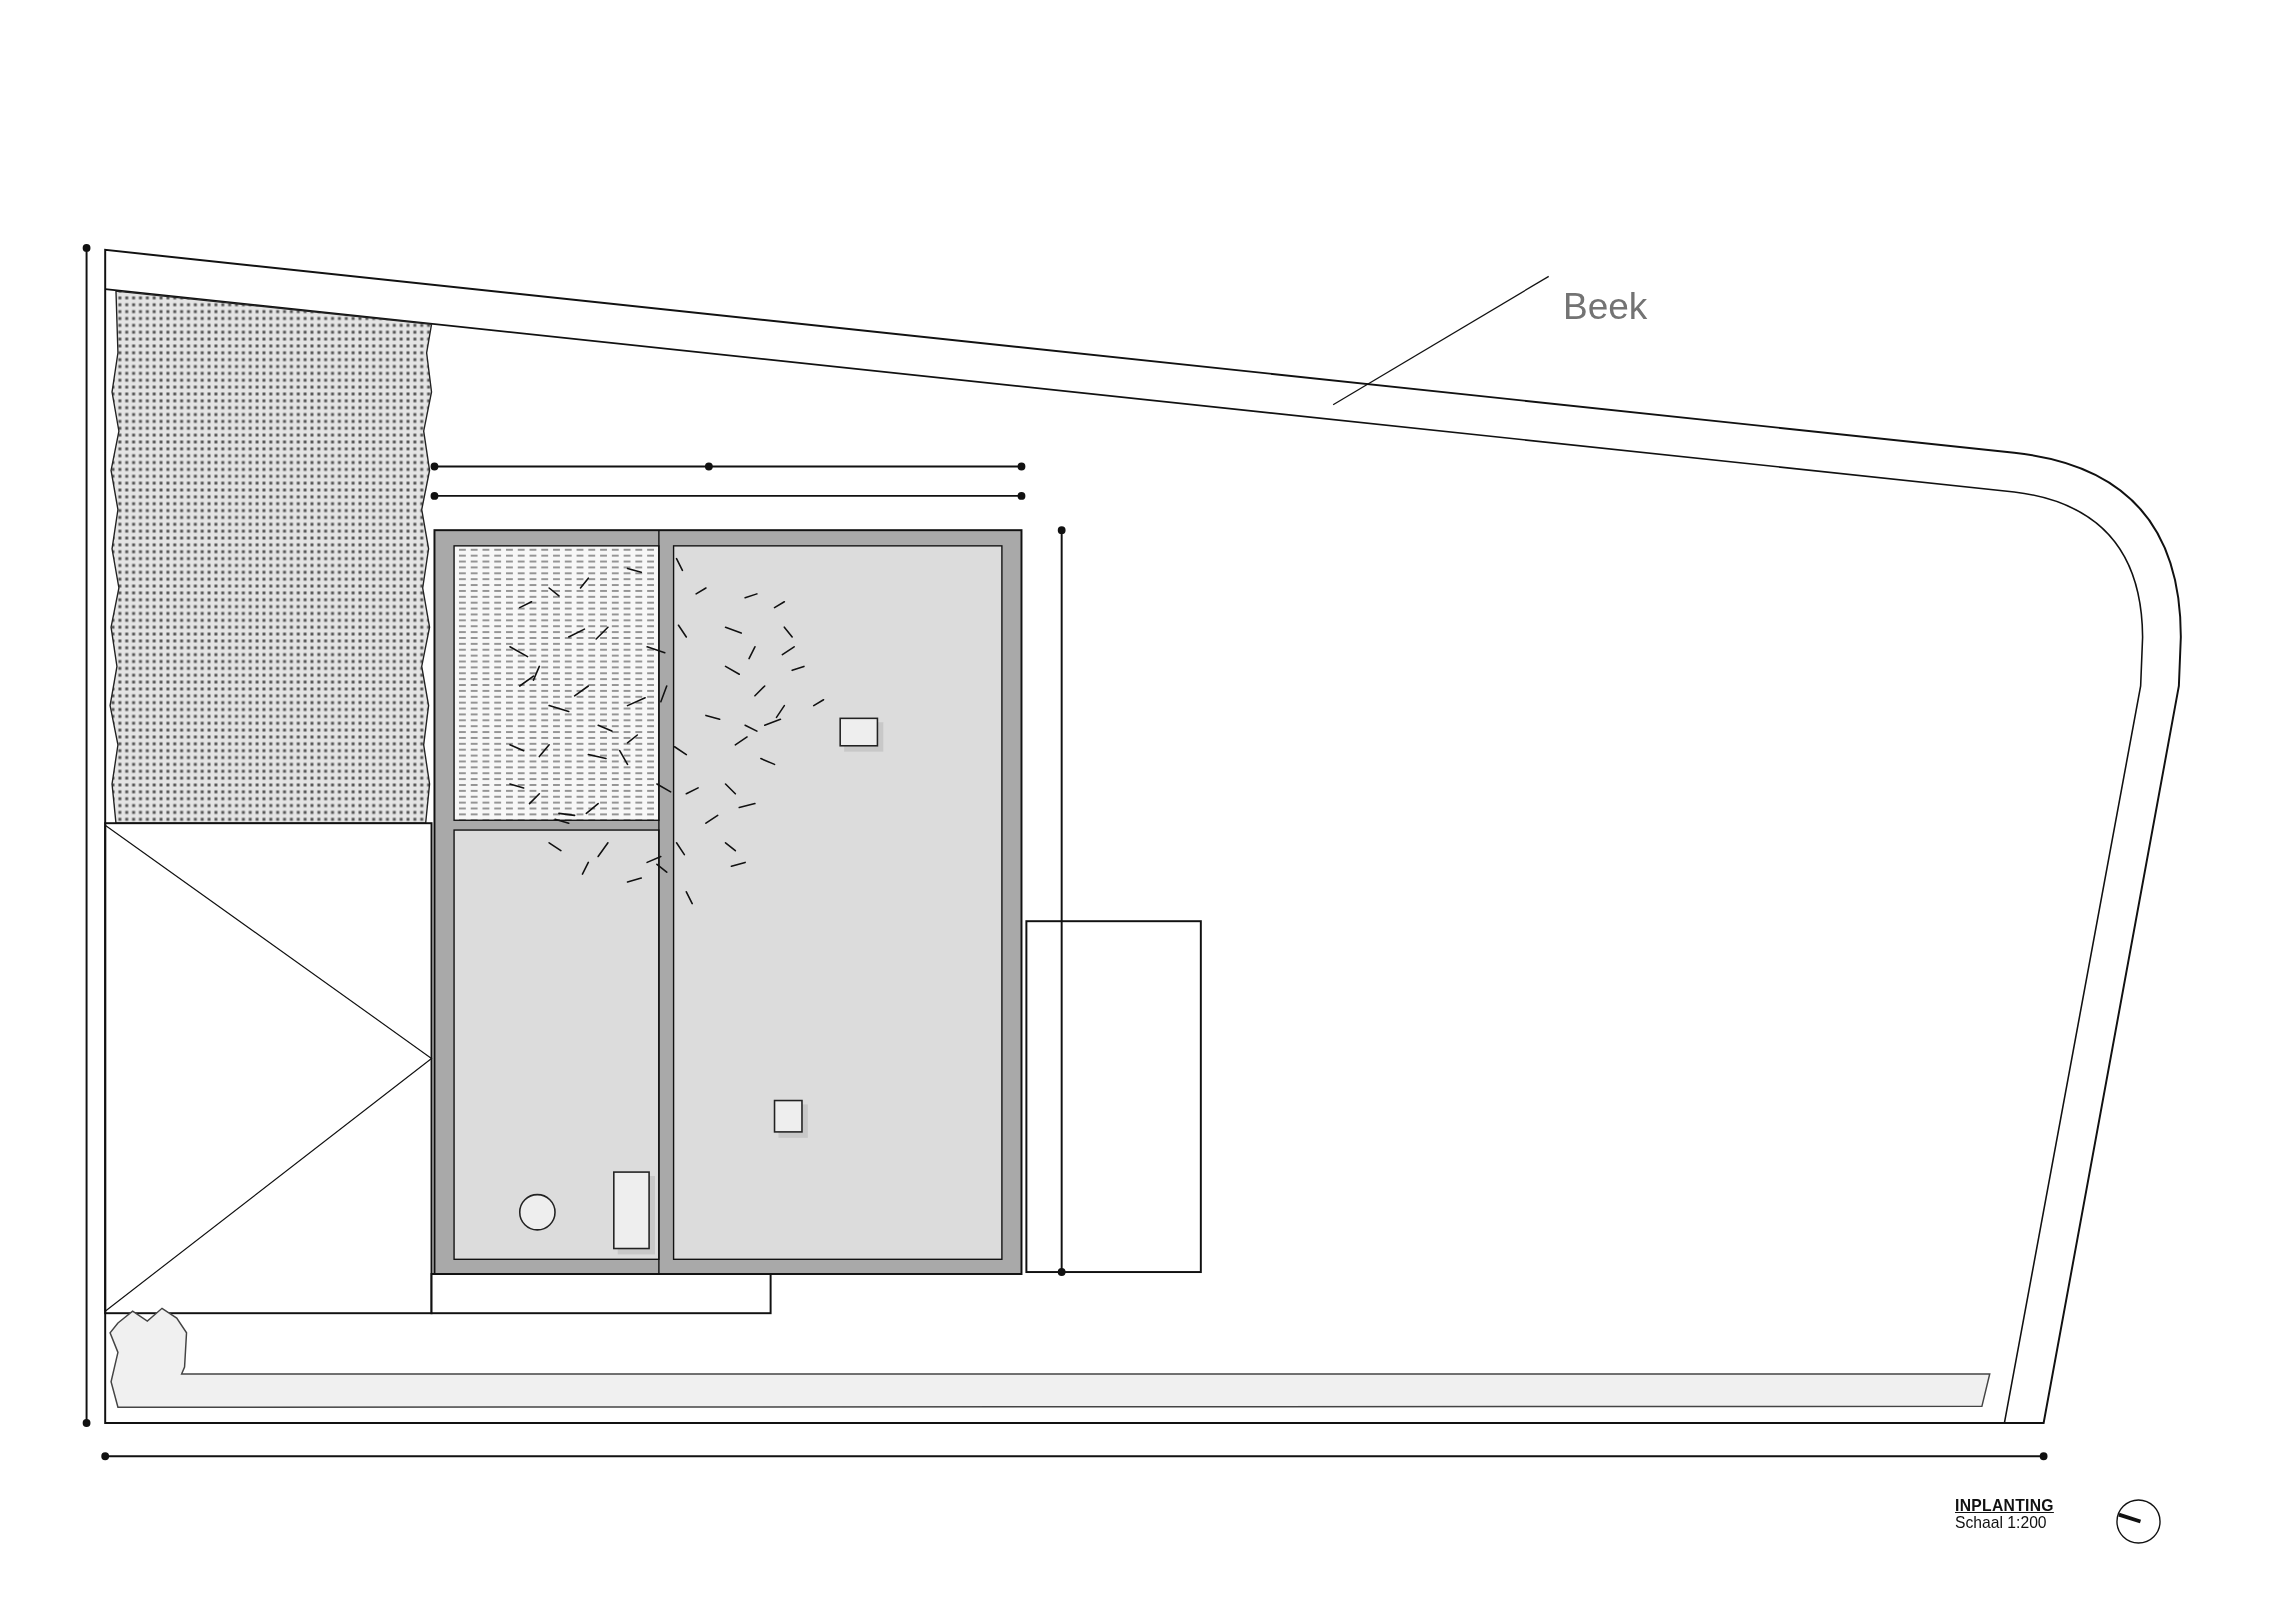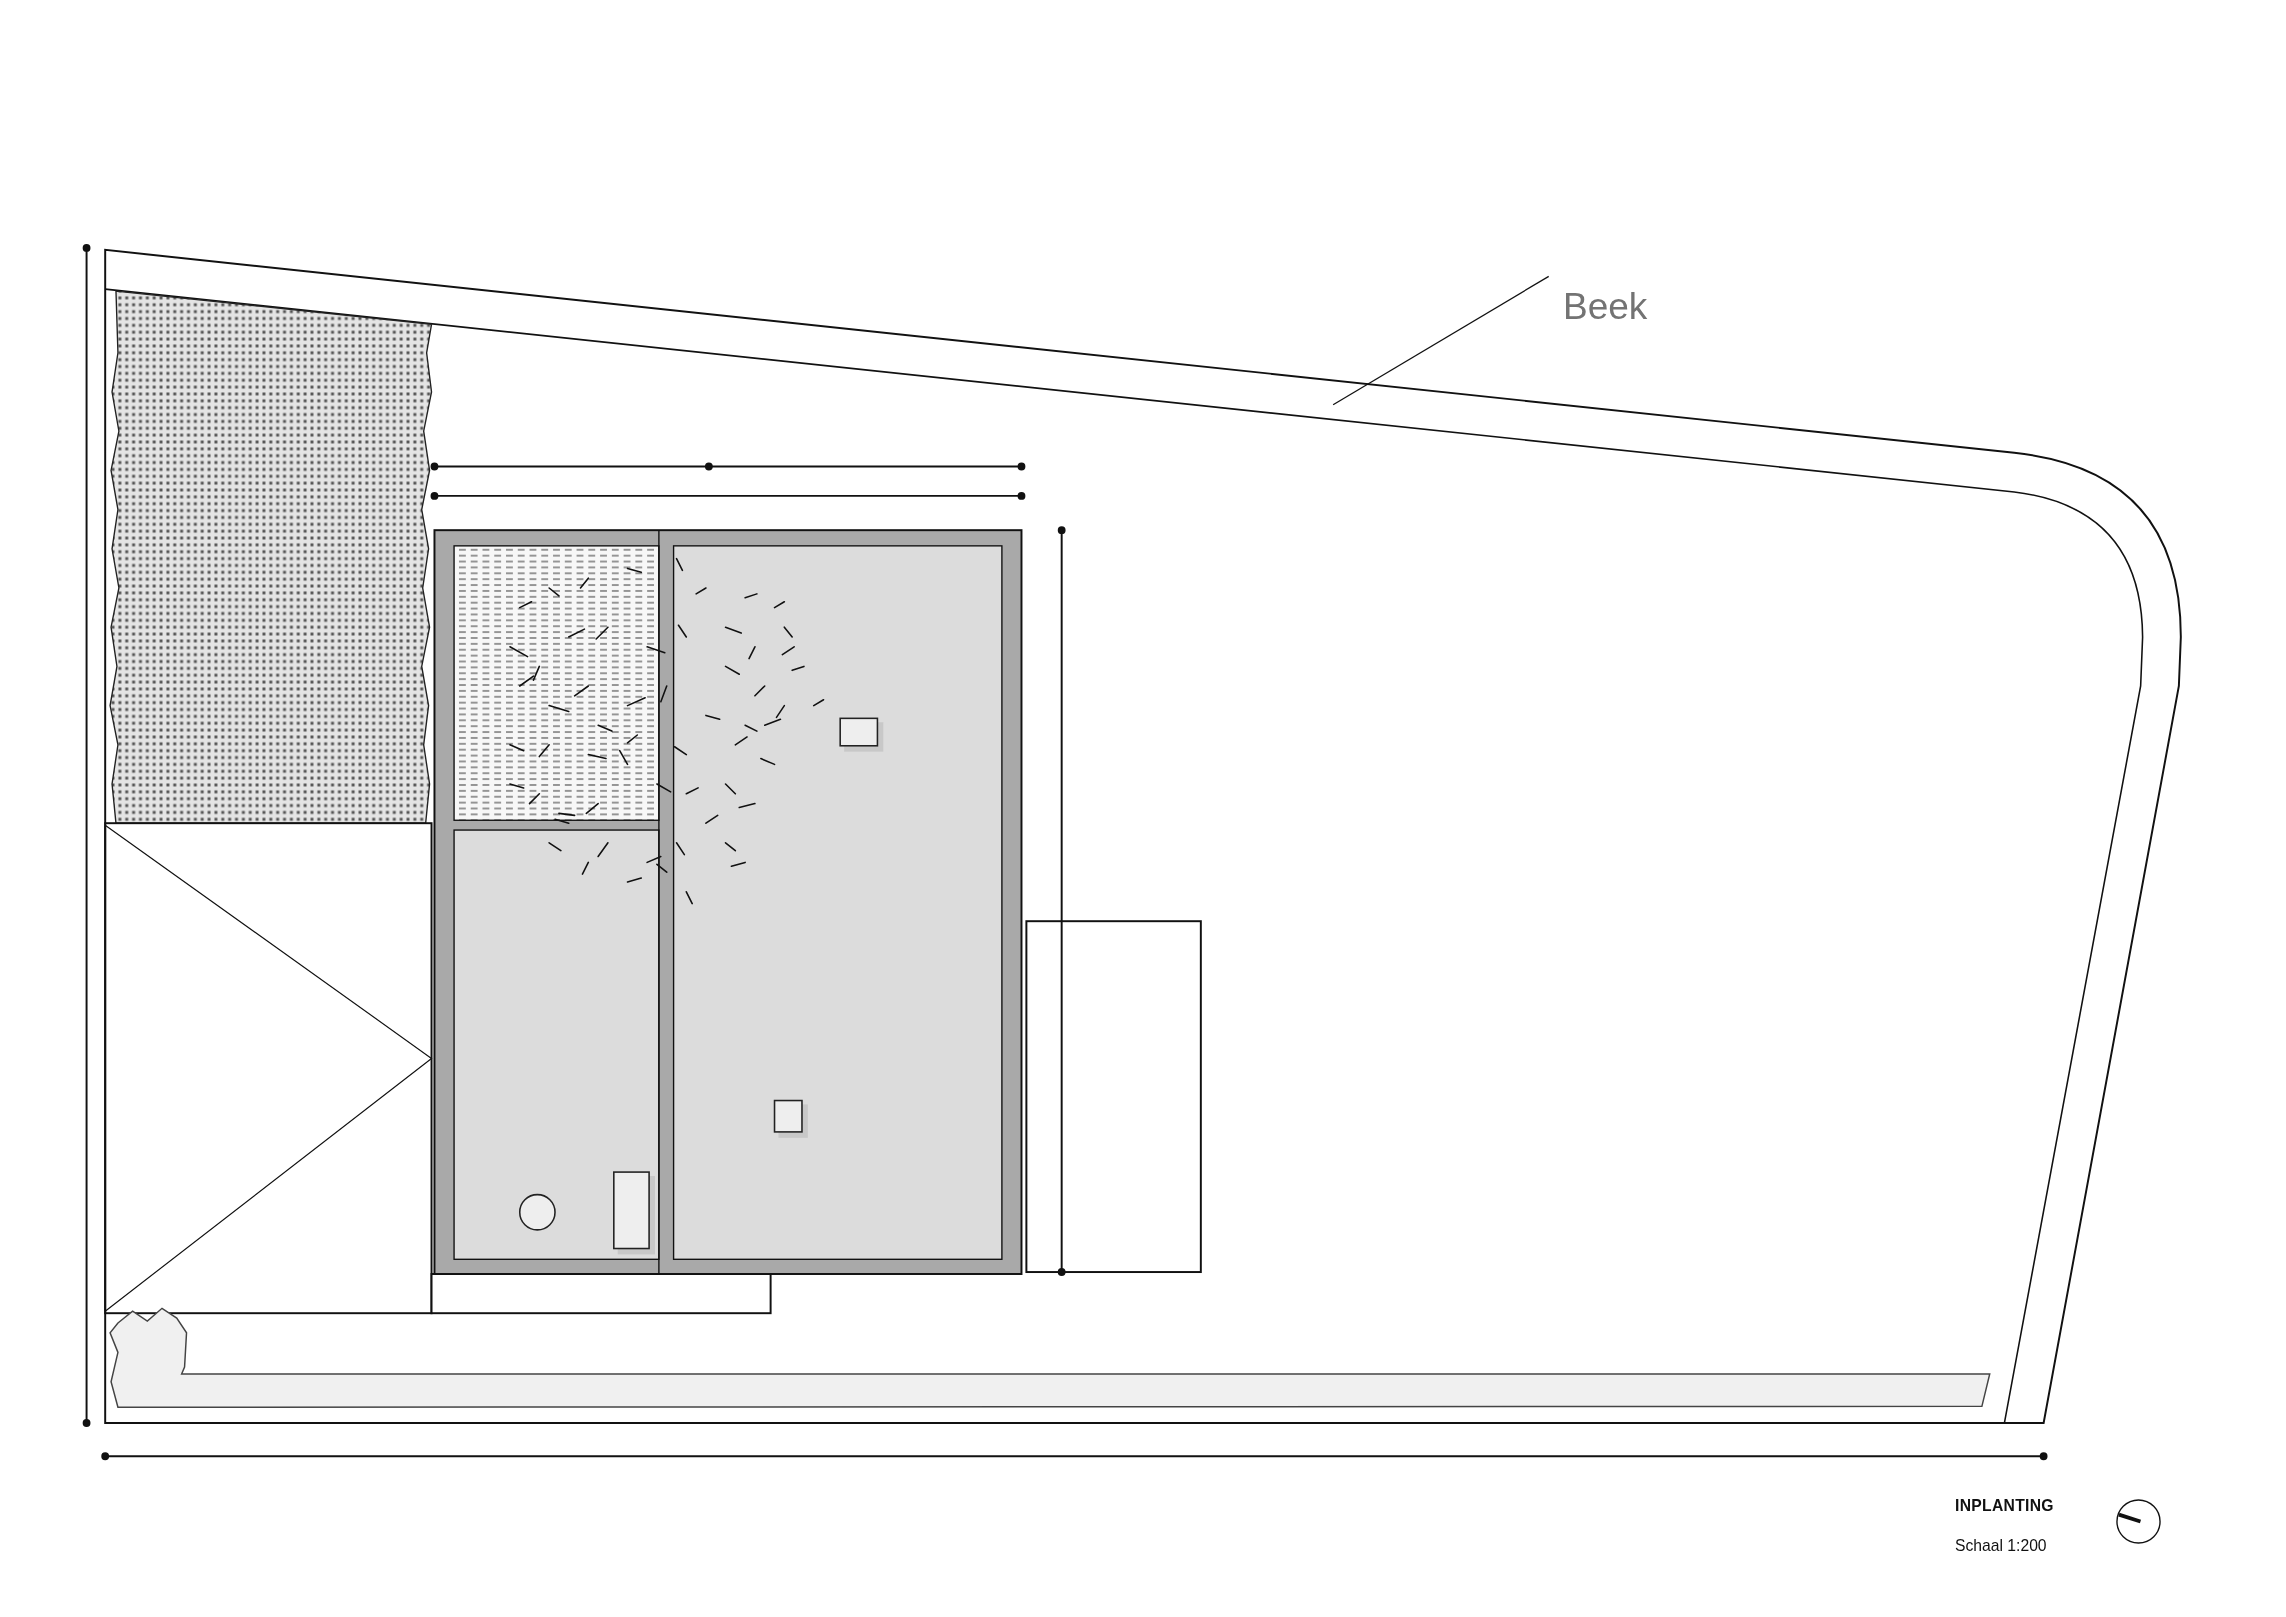--- a/index.html
+++ b/index.html
@@ -3,22 +3,22 @@
   <meta charset="utf-8">
   <style>
     html, body { margin: 0; padding: 0; background: #ffffff; }
     body { width: 2287px; height: 1617px; overflow: hidden; position: relative;
            font-family: "Liberation Sans", sans-serif; }
     #plan { position: absolute; left: 0; top: 0; width: 2287px; height: 1617px; }
     .label-beek { position: absolute; left: 1563px; top: 286px; font-size: 37px; color: #737373;
                   font-family: "Liberation Sans", sans-serif; }
     .title-block { position: absolute; left: 1955px; top: 1498px; line-height: 16.7px; color: #111;
                    font-family: "Liberation Sans", sans-serif; }
-    .title-block .t1 { font-size: 15.7px; font-weight: bold; letter-spacing: 0.3px; }
-    .title-block .t2 { font-size: 15.7px; margin-top: 23px; }
+    .title-block .t1 { font-size: 15.7px; font-weight: bold; letter-spacing: 0.3px; text-decoration: underline; }
+    .title-block .t2 { font-size: 15.7px; }
     .north { position: absolute; left: 2115px; top: 1498px; width: 47px; height: 47px; }
   </style>
 </head>
 <body>
 
 <svg id="plan" viewBox="0 0 2333 1650" xmlns="http://www.w3.org/2000/svg">
   <defs>
     <pattern id="dots" width="7" height="7" patternUnits="userSpaceOnUse">
       <rect width="7" height="7" fill="#e4e4e4"></rect>
       <rect x="1.5" y="1.5" width="3" height="3" fill="#555"></rect>

